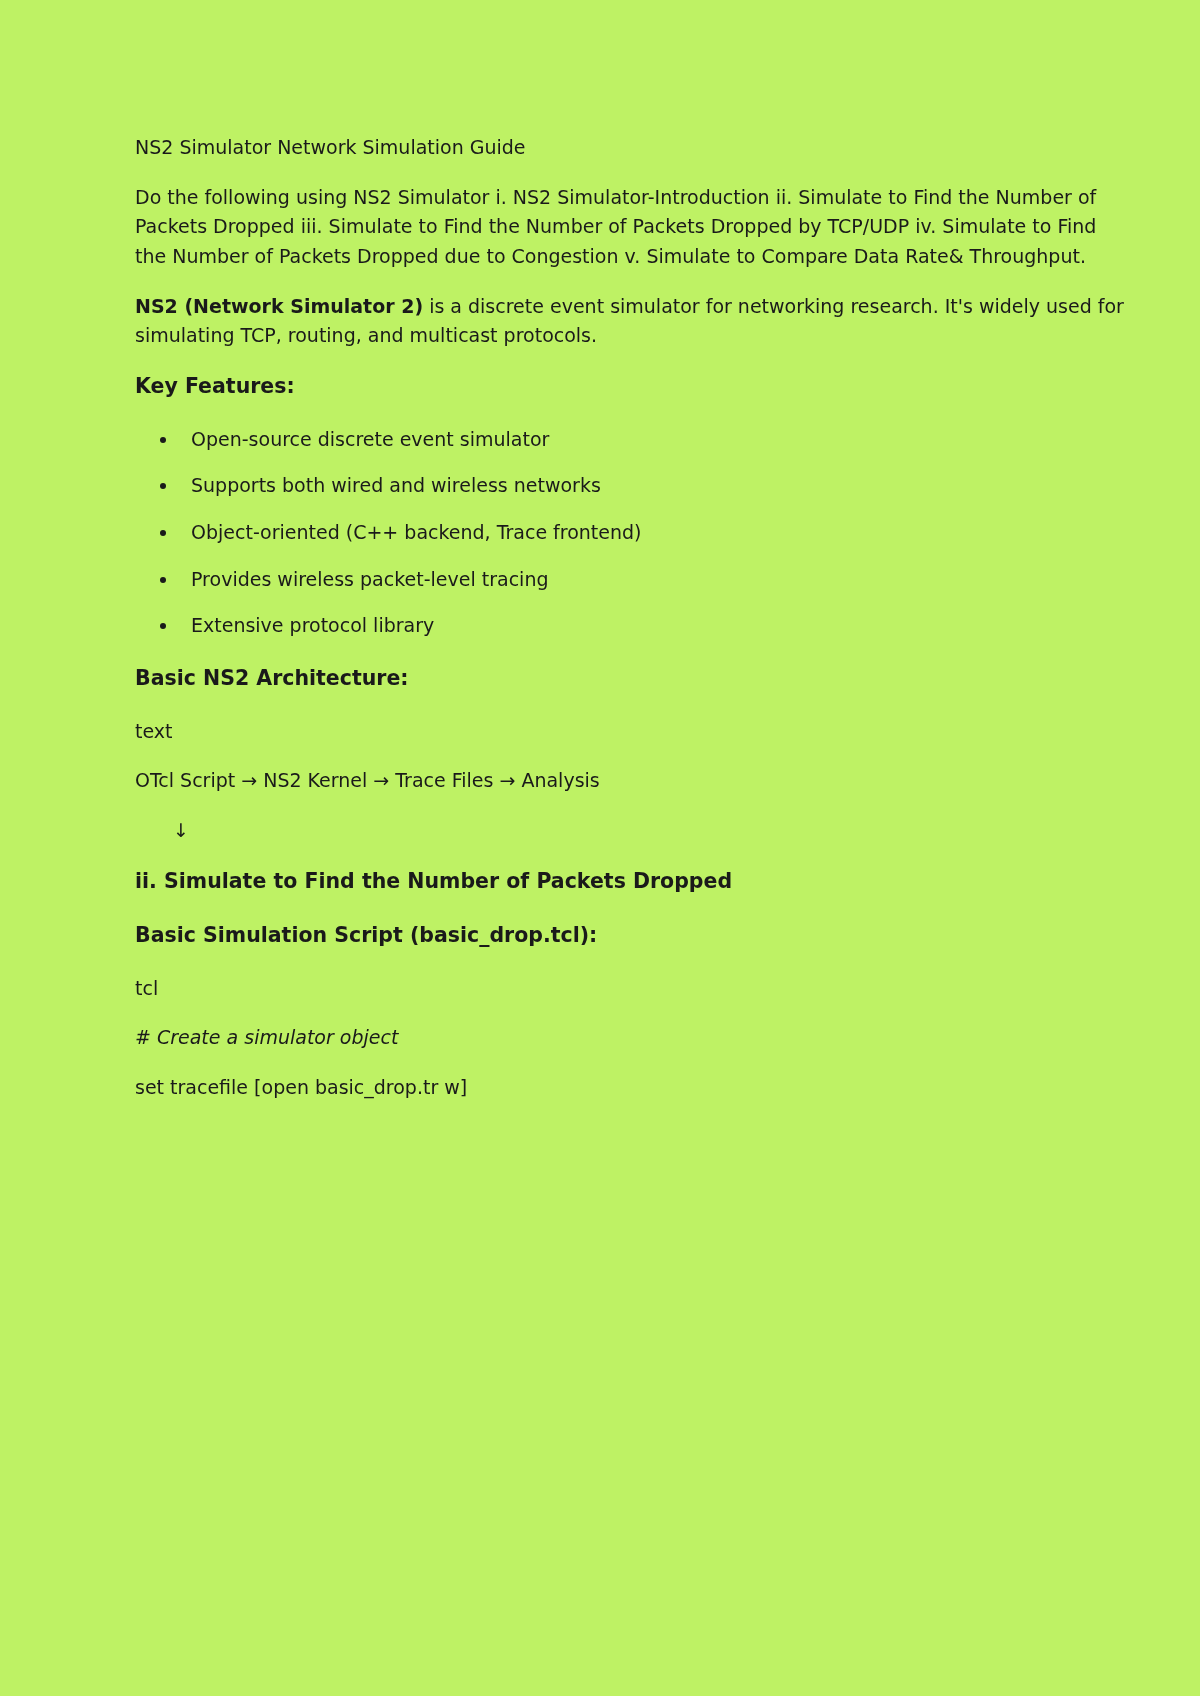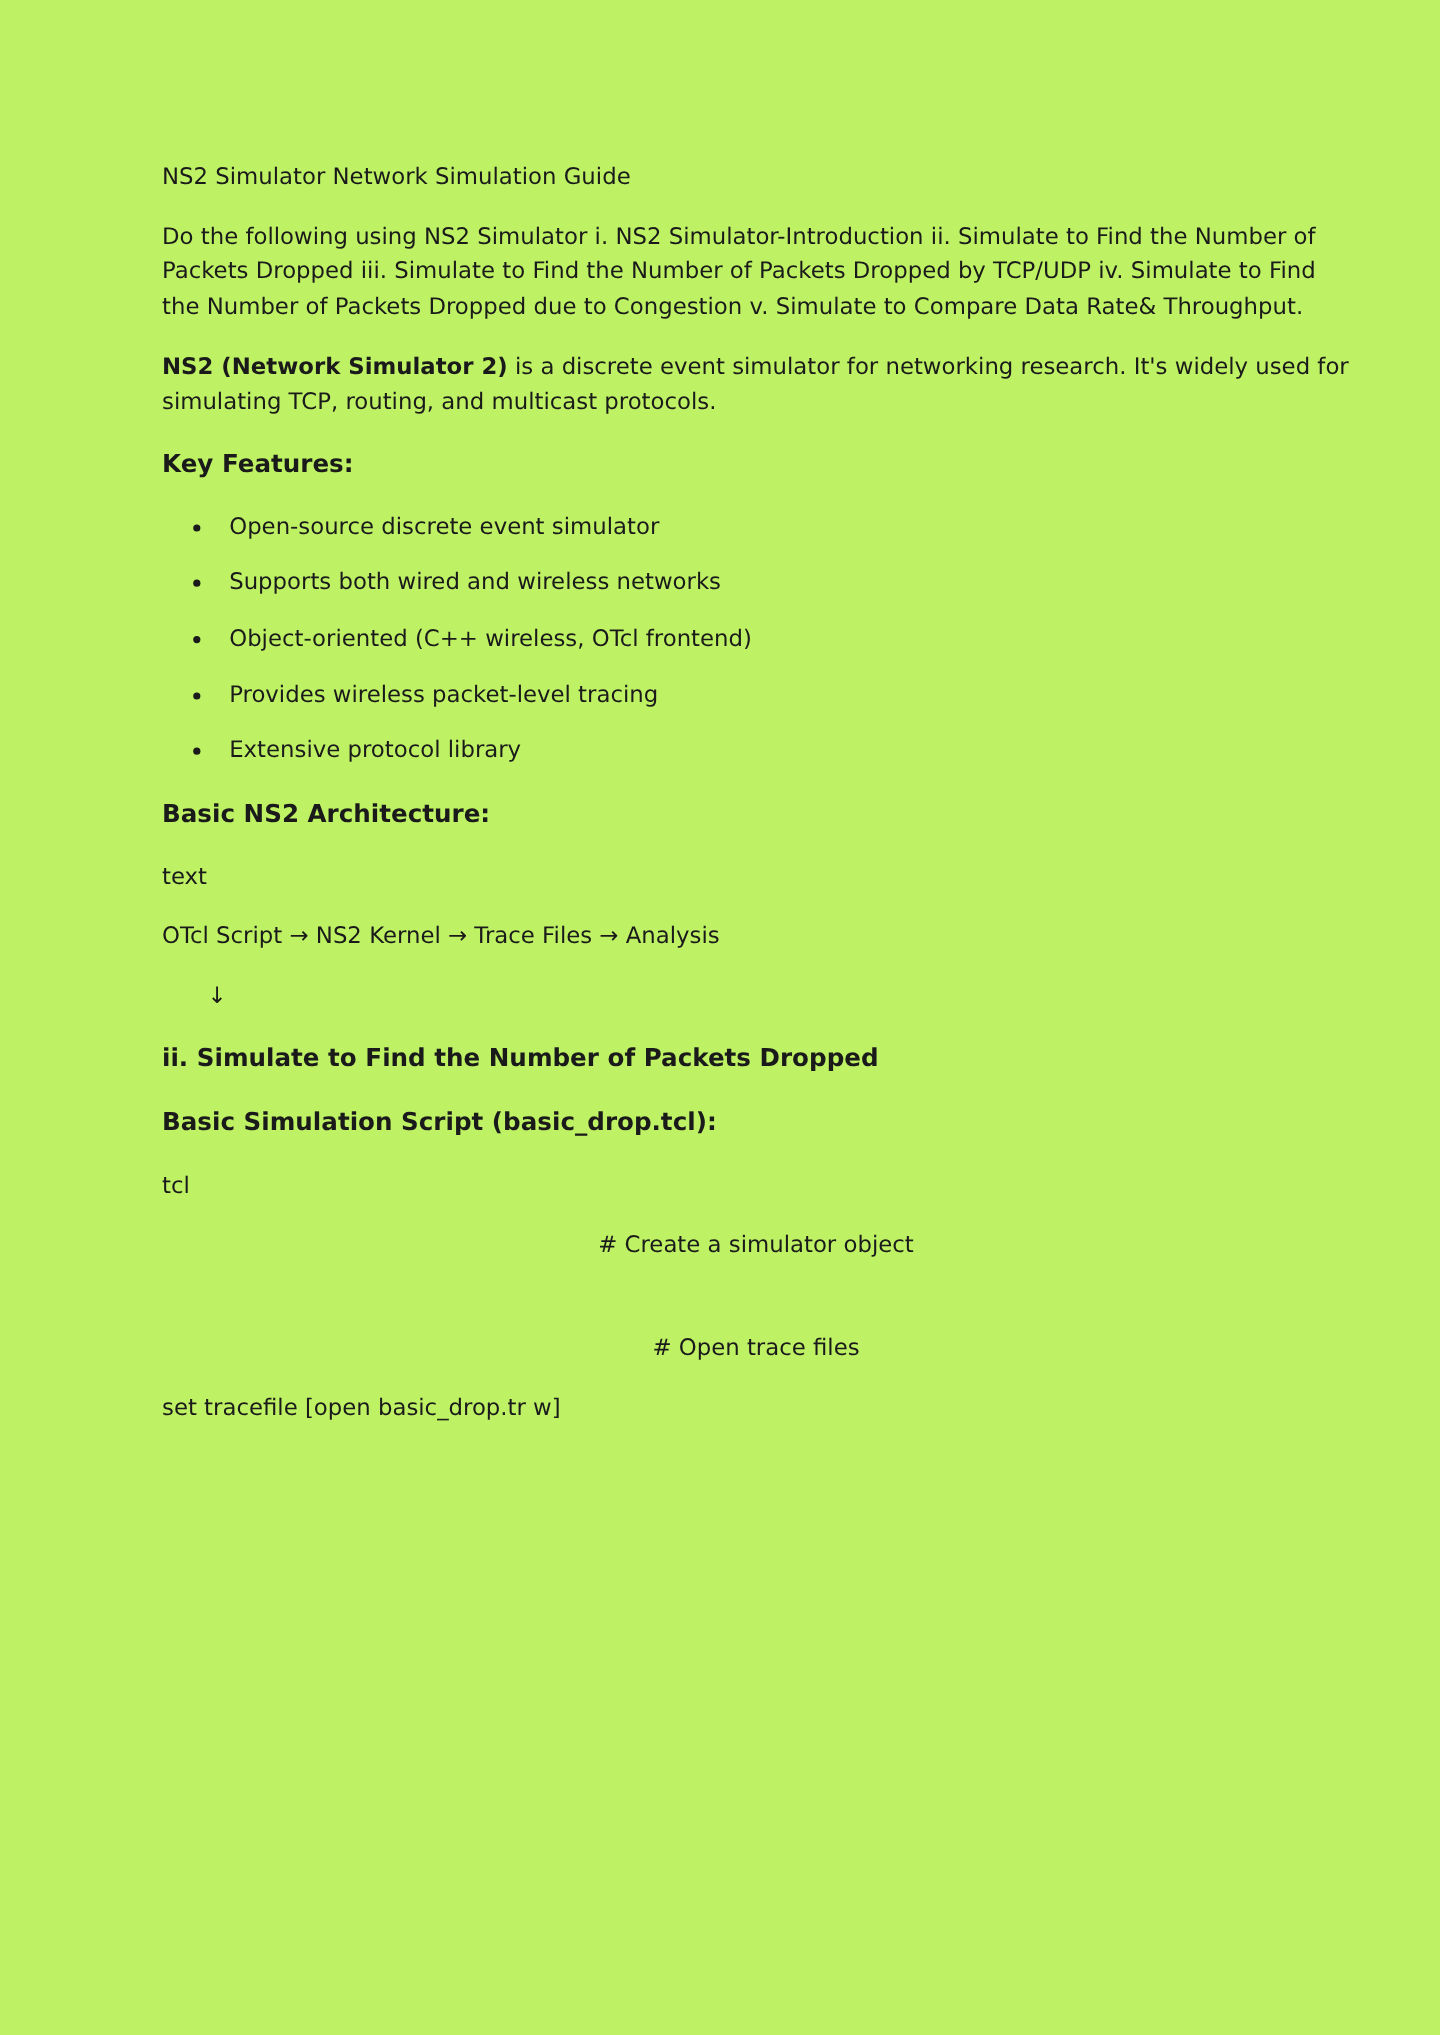--- a/index.html
+++ b/index.html
@@ -37,21 +37,21 @@
     list-style: disc;
   }
   ul.features li {
     margin: 0 0 17px 0;
     padding-left: 12px;
   }
   .code-line {
     margin: 0 0 20px 0;
   }
   .italic {
-    text-align: center;
+    font-style: italic;
   }
   .arrow-down {
     margin: 0 0 20px 0;
     padding-left: 38px;
   }
   .sim-results {
     margin: 0 0 22px 0;
     padding-left: 7px;
   }
   .spaced-top {
@@ -69,21 +69,21 @@
 
 
 
   <p class="para"><span class="lead-bold">NS2 (Network Simulator 2)</span><span> is a discrete event simulator for networking research. It's widely used for simulating TCP, routing, and multicast protocols.</span></p>
 
   <p class="heading">Key Features:</p>
 
   <ul class="features">
     <li>Open-source discrete event simulator</li>
     <li>Supports both wired and wireless networks</li>
-    <li>Object-oriented (C++ wireless, OTcl frontend)</li>
+    <li>Object-oriented (C++ backend, Trace frontend)</li>
     <li>Provides wireless packet-level tracing</li>
     <li>Extensive protocol library</li>
   </ul>
 
   <p class="heading">Basic NS2 Architecture:</p>
 
   <p class="code-line">text</p>
 
   <p class="code-line">OTcl Script → NS2 Kernel → Trace Files → Analysis</p>
 
@@ -92,17 +92,16 @@
 
   <p class="heading">ii. Simulate to Find the Number of Packets Dropped</p>
 
   <p class="heading">Basic Simulation Script (basic_drop.tcl):</p>
 
   <p class="code-line">tcl</p>
 
   <p class="code-line italic"># Create a simulator object</p>
 
 
-  <p class="code-line italic spaced-top"># Open trace files</p>
 
   <p class="code-line">set tracefile [open basic_drop.tr w]</p>
 
 </div>
 
 </body></html>

